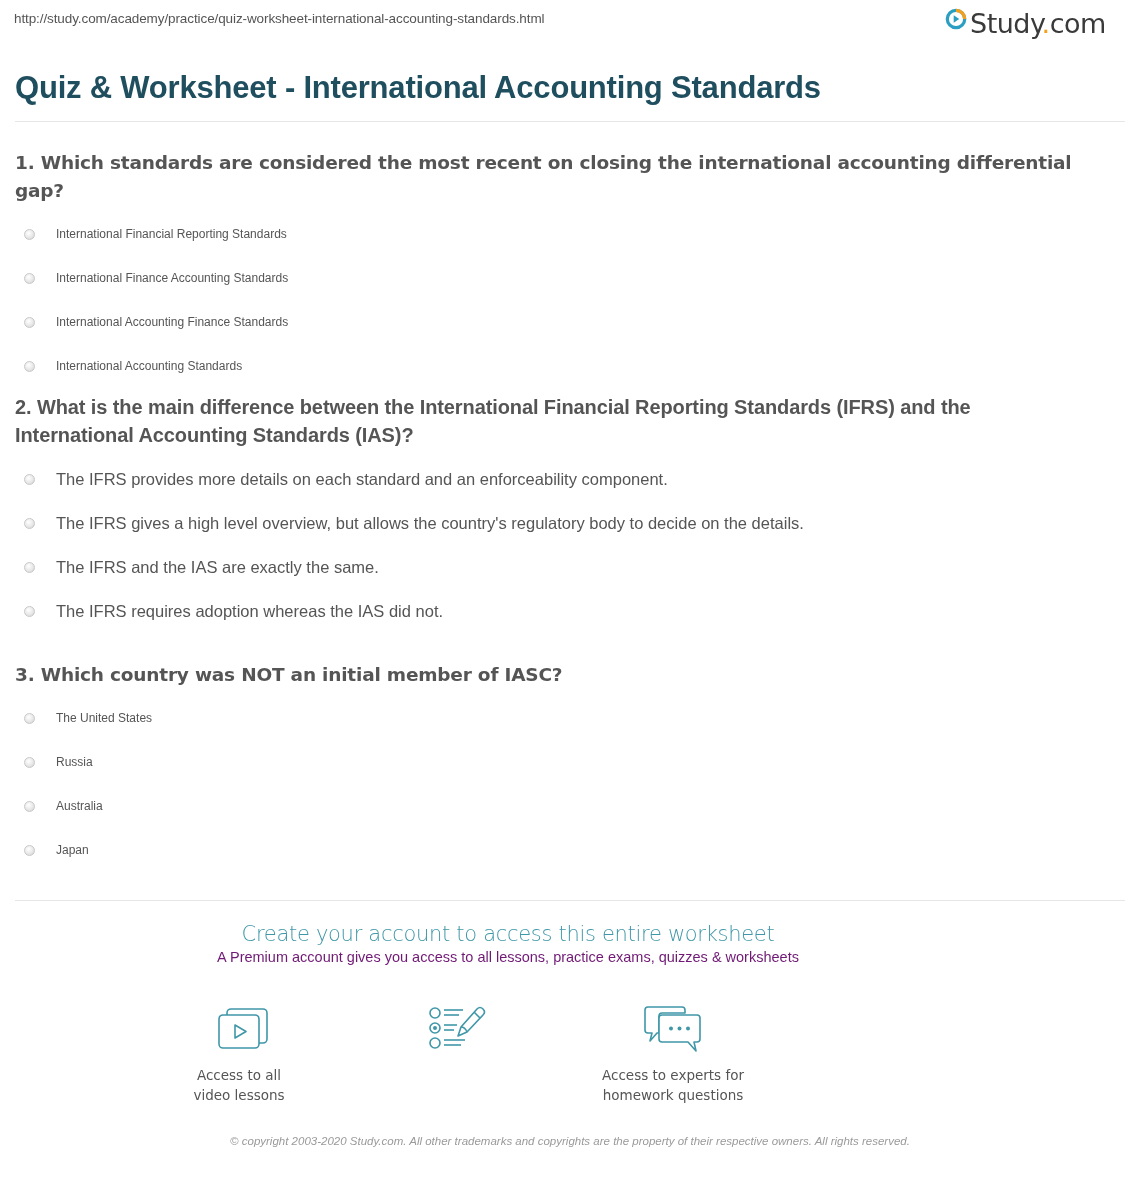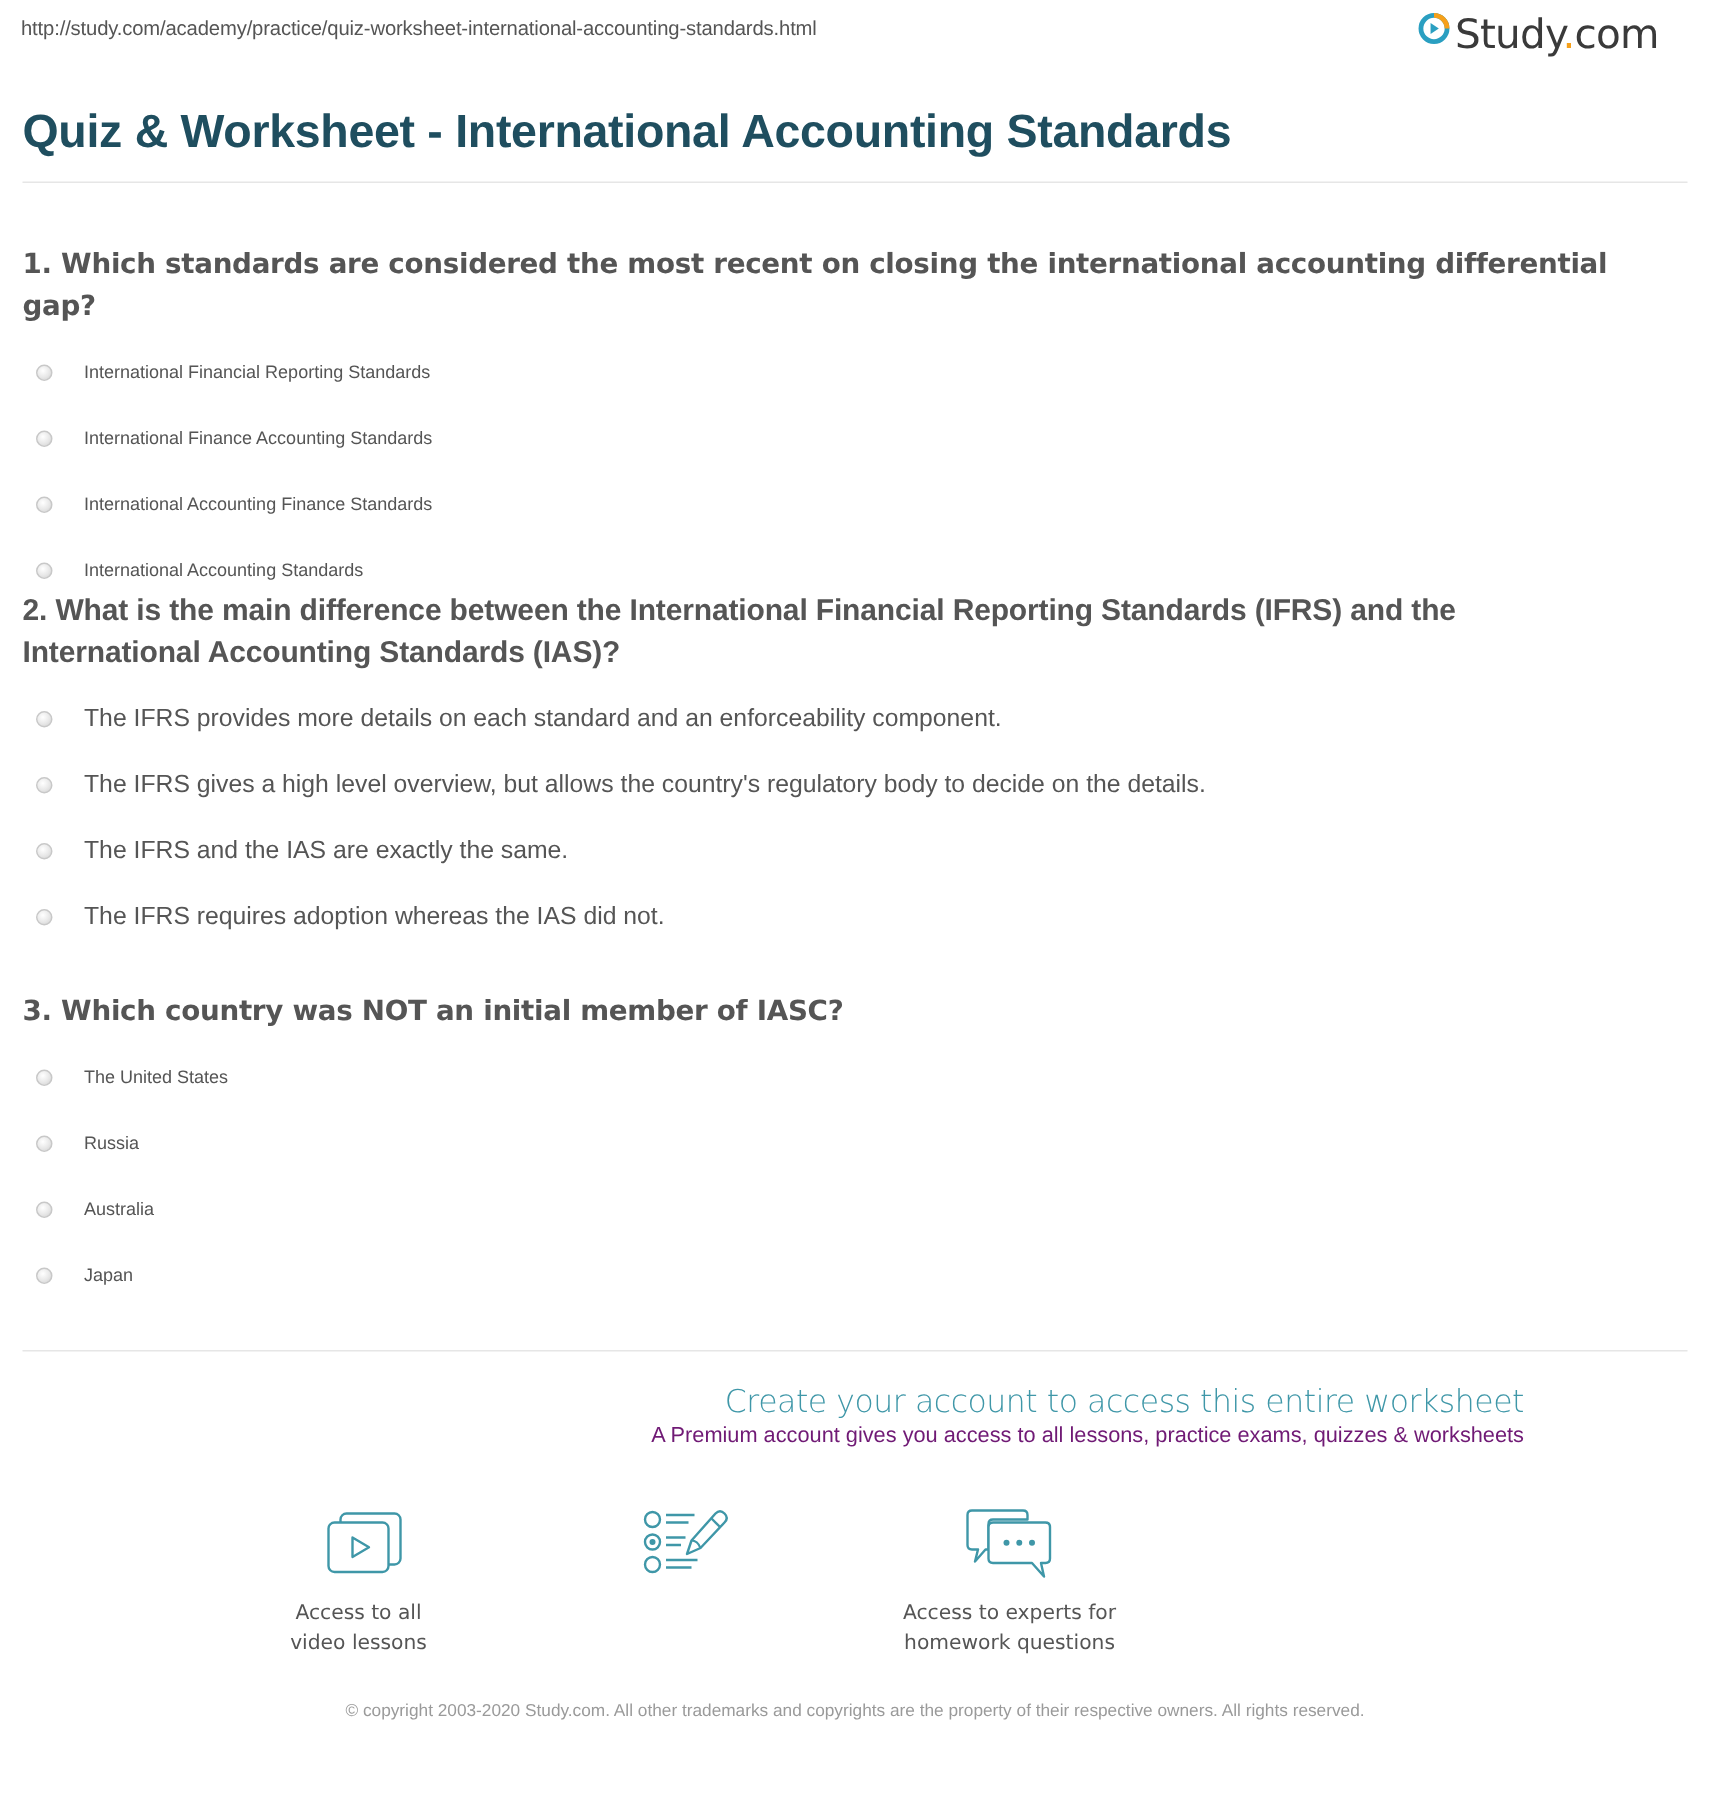--- a/index.html
+++ b/index.html
@@ -61,21 +61,21 @@
     }
     .opt-label {
       font-family: Liberation Sans, sans-serif;
       font-size: 12px; color: #555; line-height: 20px;
     }
     .opt-label.narrow {
       font-family: "Liberation Sans", "DejaVu Sans", sans-serif;
       font-size: 16.5px;
     }
     .cta {
-      position: absolute; left: 0; width: 1016px; top: 922px; text-align: right;
+      position: absolute; left: 0; width: 1016px; top: 922px; text-align: center;
     }
     .cta-title {
       font-family: "DejaVu Sans", sans-serif; font-weight: 300;
       font-size: 21px; color: #3f97a8; letter-spacing: -0.3px;
     }
     .cta-sub {
       margin-top: 3px;
       font-family: "Liberation Sans", "DejaVu Sans", sans-serif;
       font-size: 14.5px; color: #701a75;
     }
@@ -88,41 +88,41 @@
     }
     .feature svg { height: 50px; width: 70px; display: block; margin: 0 auto; }
     .feature-label {
       margin-top: 12px;
       font-family: "DejaVu Sans", sans-serif;
       font-size: 13.5px; line-height: 20px; color: #555;
     }
     .footer {
       position: absolute; left: 210px; width: 720px; top: 1133px; text-align: center;
       font-family: "Liberation Sans", "DejaVu Sans", sans-serif;
-      font-size: 11.5px; line-height: 17px; color: #9a9a9a;
+      font-size: 11.5px; line-height: 17px; color: #9a9a9a; font-style: italic;
     }
   </style>
 </head>
 <body>
 
 <div class="url">http://study.com/academy/practice/quiz-worksheet-international-accounting-standards.html</div>
 
 <div class="logo">
   <svg viewBox="0 0 24 24">
     <circle cx="12" cy="12" r="9.5" fill="none" stroke="#2a9fc1" stroke-width="3.5"></circle>
     <path d="M12 2.5 A9.5 9.5 0 0 1 21.5 12" fill="none" stroke="#f6a01a" stroke-width="3.5"></path>
     <path d="M9.5 8 L15.5 12 L9.5 16 Z" fill="#2a9fc1"></path>
   </svg>
   <span class="logo-text"><span>Study</span><span class="logo-dot">.</span><span>com</span></span>
 </div>
 
 <h1 class="page-title">Quiz &amp; Worksheet - International Accounting Standards</h1>
 <div class="divider" style="top:121px;"></div>
 
-<div class="question" style="top:163px;">
+<div class="question" style="top:149px;">
   <div class="q-text">1. Which standards are considered the most recent on closing the international accounting differential gap?</div>
   <ul class="options" style="margin-top:7px;">
     <li class="option">
         <span class="radio"></span>
         <span class="opt-label">International Financial Reporting Standards</span>
       </li>
     <li class="option">
         <span class="radio"></span>
         <span class="opt-label">International Finance Accounting Standards</span>
       </li>

